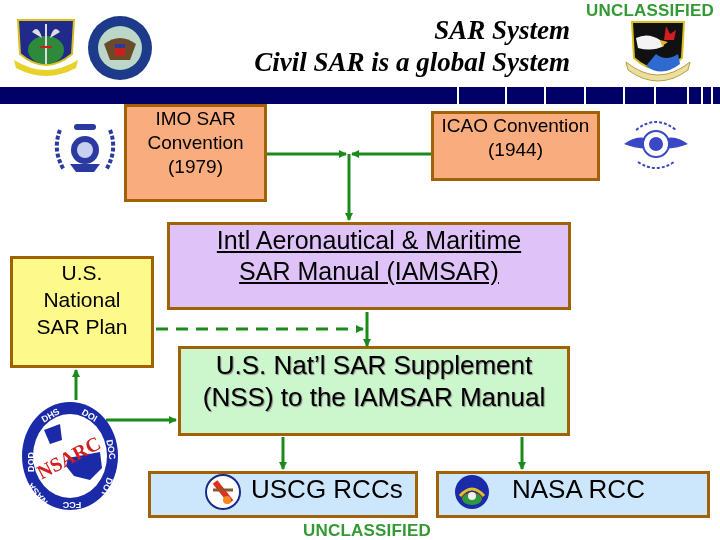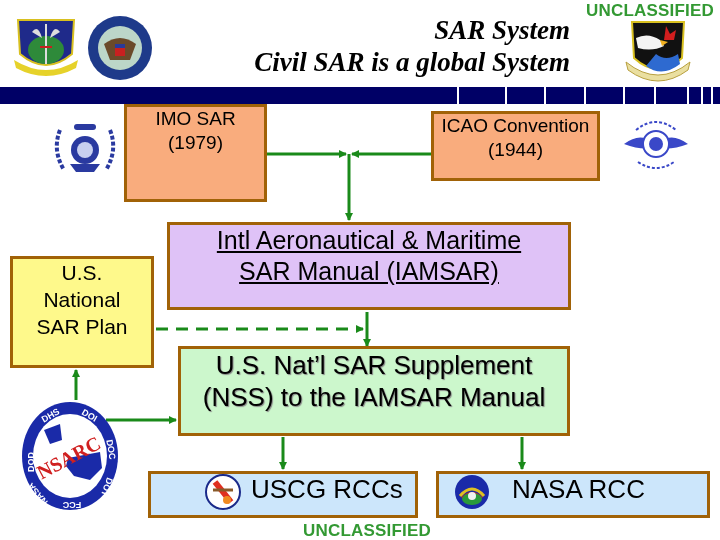--- a/index.html
+++ b/index.html
@@ -115,20 +115,21 @@
     <circle cx="35" cy="34" r="14" fill="#2a3aa0"></circle>
     <circle cx="35" cy="34" r="8" fill="#c8d0f0"></circle>
     <rect x="24" y="8" width="22" height="6" rx="3" fill="#2a3aa0"></rect>
     <path d="M20 48 L50 48 L44 56 L26 56 Z" fill="#2a3aa0"></path>
   </svg>
 </div>
 
 <div class="box orange" style="left:124px;top:104px;width:143px;height:98px;">
   <div>
     <div>IMO SAR</div>
+    <div>Convention</div>
     <div>(1979)</div>
   </div>
 </div>
 
 <div class="box orange" style="left:431px;top:111px;width:169px;height:70px;">
   <div>
     <div>ICAO Convention</div>
     <div>(1944)</div>
   </div>
 </div>

